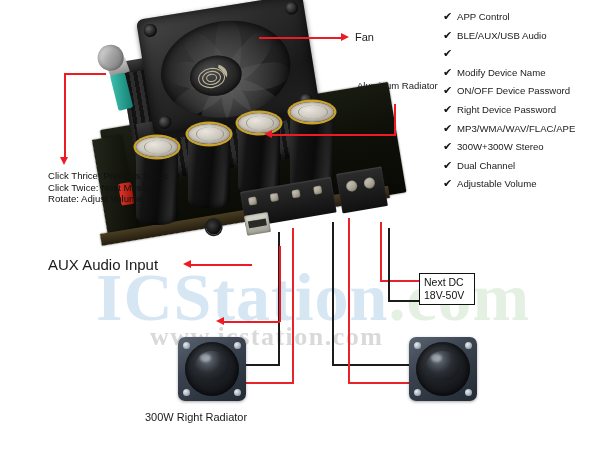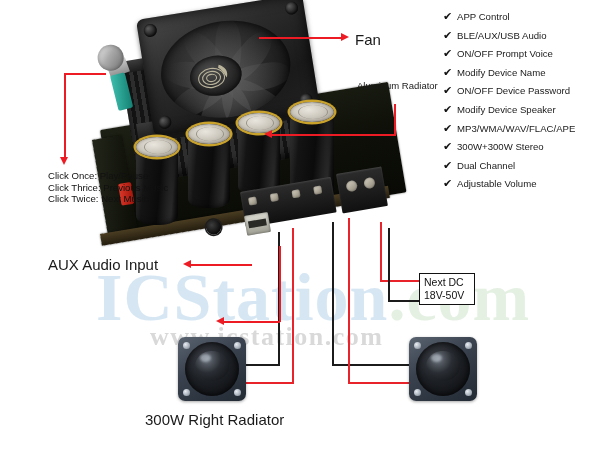--- a/index.html
+++ b/index.html
@@ -24,21 +24,21 @@
   .wm-sub{
     left:150px;top:322px;
     font-family:"Liberation Serif", serif;
     font-size:26px;font-weight:bold;letter-spacing:1.5px;
     color:#d9d9d9;white-space:nowrap;
   }
 
   
   .lbl{position:absolute;color:#1a1a1a;white-space:nowrap;}
   .lbl-sm{font-size:9.5px;}
-  .lbl-md{font-size:15px;}
+  .lbl-md{font-size:11px;}
   .lbl-lg{font-size:15px;}
 
   
   .rl{position:absolute;background:#ed1c24;}
   .rl-h{height:1.6px;}
   .rl-v{width:1.6px;}
   .arrow{position:absolute;width:0;height:0;}
   .arrow-r{border-top:4.5px solid transparent;border-bottom:4.5px solid transparent;border-left:8px solid #ed1c24;}
   .arrow-l{border-top:4.5px solid transparent;border-bottom:4.5px solid transparent;border-right:8px solid #ed1c24;}
   .arrow-d{border-left:4.5px solid transparent;border-right:4.5px solid transparent;border-top:8px solid #ed1c24;}
@@ -392,23 +392,23 @@
   <div class="lbl lbl-sm" style="left:357px;top:80px;">Aluminum Radiator</div>
   <div class="rl rl-v" style="left:394px;top:104px;height:31px;"></div>
   <div class="rl rl-h" style="left:272px;top:134px;width:124px;"></div>
   <div class="arrow arrow-l" style="left:264px;top:130px;"></div>
 
   <div class="rl rl-h" style="left:64px;top:73px;width:42px;"></div>
   <div class="rl rl-v" style="left:64px;top:73px;height:84px;"></div>
   <div class="arrow arrow-d" style="left:60px;top:157px;"></div>
 
   <div id="instructions">
-    <div class="ins">Click Once: Play/Pause</div>
     <div class="ins">Click Thrice: Previous Music</div>
     <div class="ins">Click Twice: Next Music</div>
+    <div class="ins">Rotate: Adjust Volume</div>
   </div>
 
   <div class="lbl lbl-lg" style="left:48px;top:256px;">AUX Audio Input</div>
   <div class="rl rl-h" style="left:190px;top:264px;width:62px;"></div>
   <div class="arrow arrow-l" style="left:183px;top:260px;"></div>
 
   <div class="rl rl-h" style="left:224px;top:321px;width:56px;"></div>
   <div class="rl rl-v" style="left:279px;top:246px;height:76px;"></div>
   <div class="arrow arrow-l" style="left:216px;top:317px;"></div>
 
@@ -423,33 +423,32 @@
     <div class="feat">
       <span class="ck">✔</span>
       <span class="ft">APP Control</span>
     </div>
     <div class="feat">
       <span class="ck">✔</span>
       <span class="ft">BLE/AUX/USB Audio</span>
     </div>
     <div class="feat">
       <span class="ck">✔</span>
-      <span class="ft">ON/OFF Prompt Voice</span>
     </div>
     <div class="feat">
       <span class="ck">✔</span>
       <span class="ft">Modify Device Name</span>
     </div>
     <div class="feat">
       <span class="ck">✔</span>
       <span class="ft">ON/OFF Device Password</span>
     </div>
     <div class="feat">
       <span class="ck">✔</span>
-      <span class="ft">Modify Device Speaker</span>
+      <span class="ft">Right Device Password</span>
     </div>
     <div class="feat">
       <span class="ck">✔</span>
       <span class="ft">MP3/WMA/WAV/FLAC/APE</span>
     </div>
     <div class="feat">
       <span class="ck">✔</span>
       <span class="ft">300W+300W Stereo</span>
     </div>
     <div class="feat">

